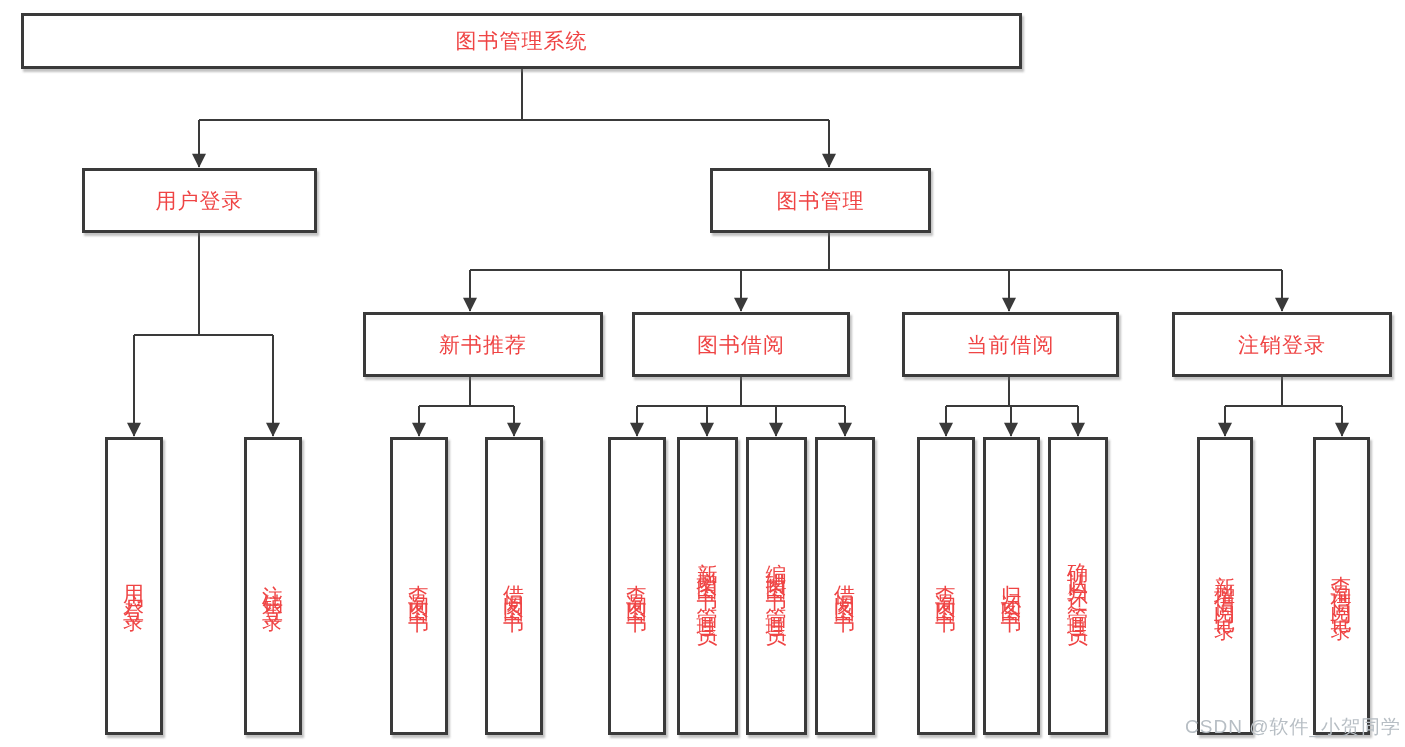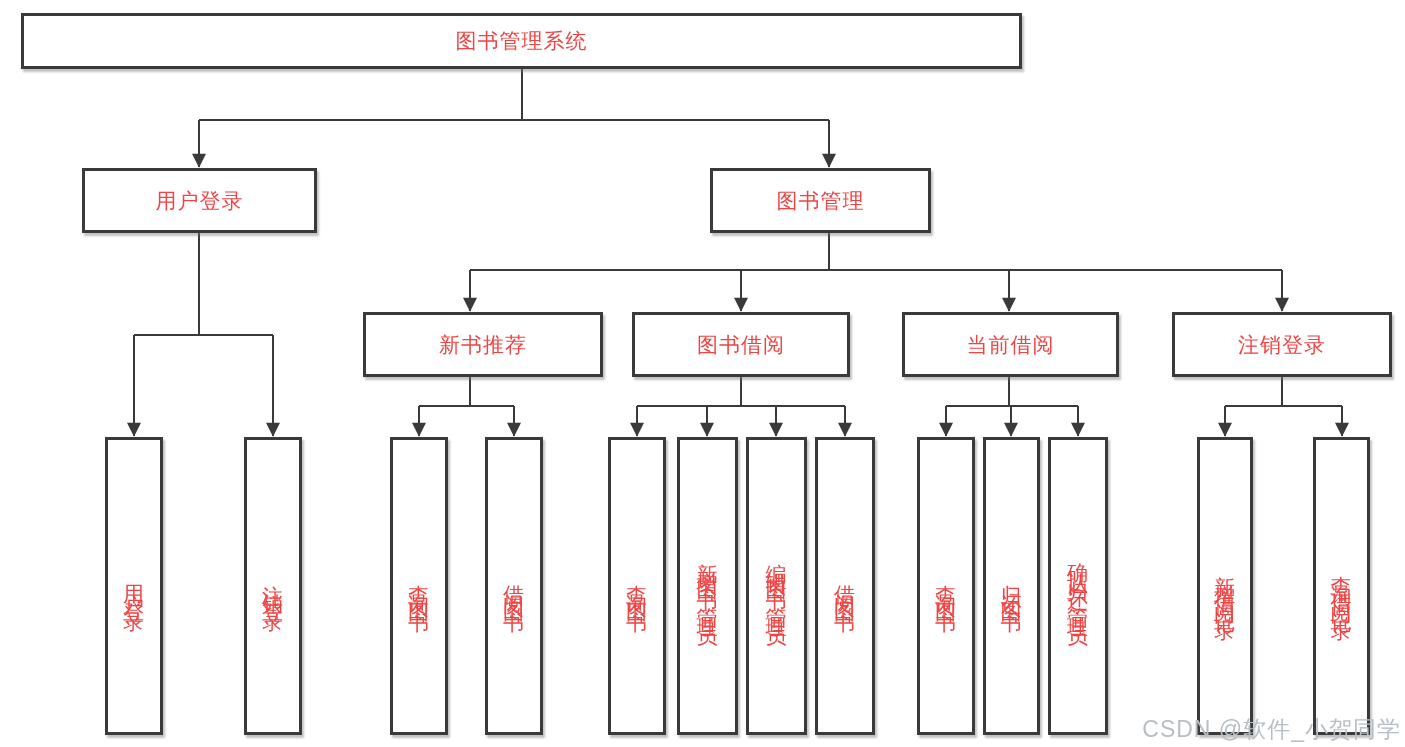--- a/index.html
+++ b/index.html
@@ -52,21 +52,21 @@
   .leaf span {
     writing-mode: vertical-rl;
     letter-spacing: 9px;
     line-height: 1;
     white-space: nowrap;
   }
   .watermark {
     position: absolute;
     right: 4px;
     top: 714px;
-    font-size: 23px;
+    font-size: 19px;
     color: #b7bec4;
     letter-spacing: 1px;
     white-space: nowrap;
   }
 </style>
 </head>
 <body>
 
 <div id="canvas">
 

